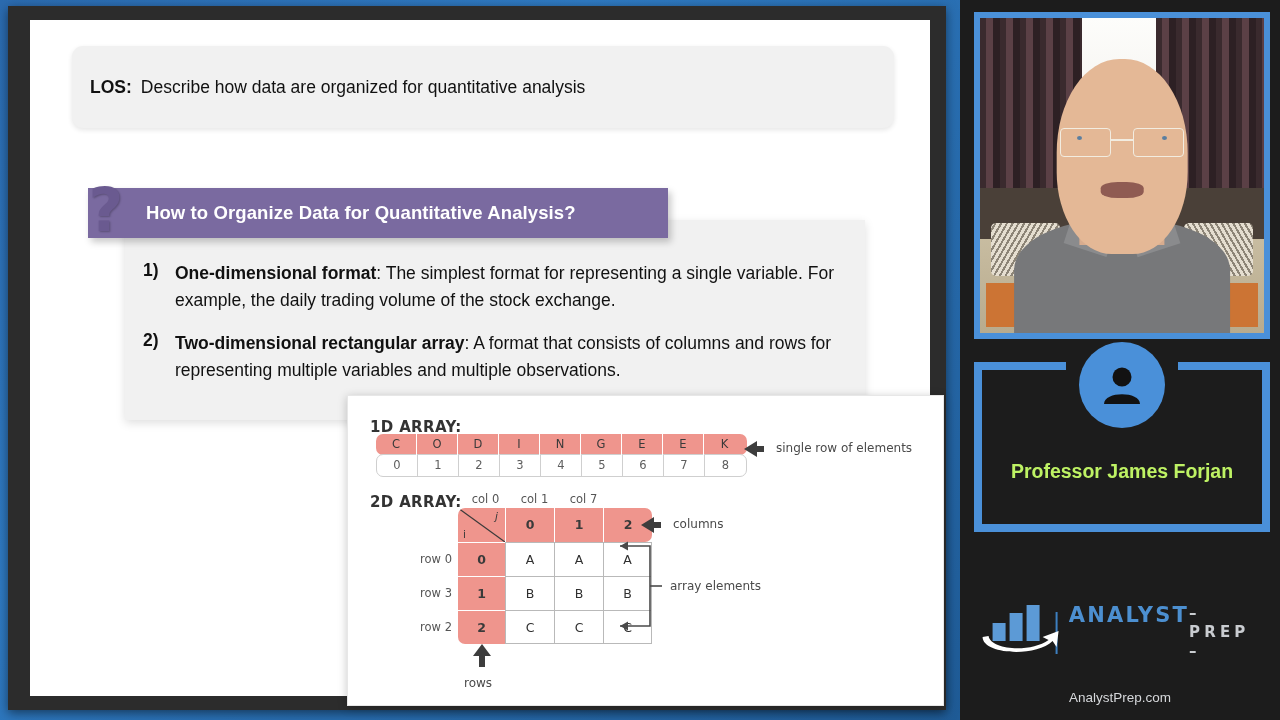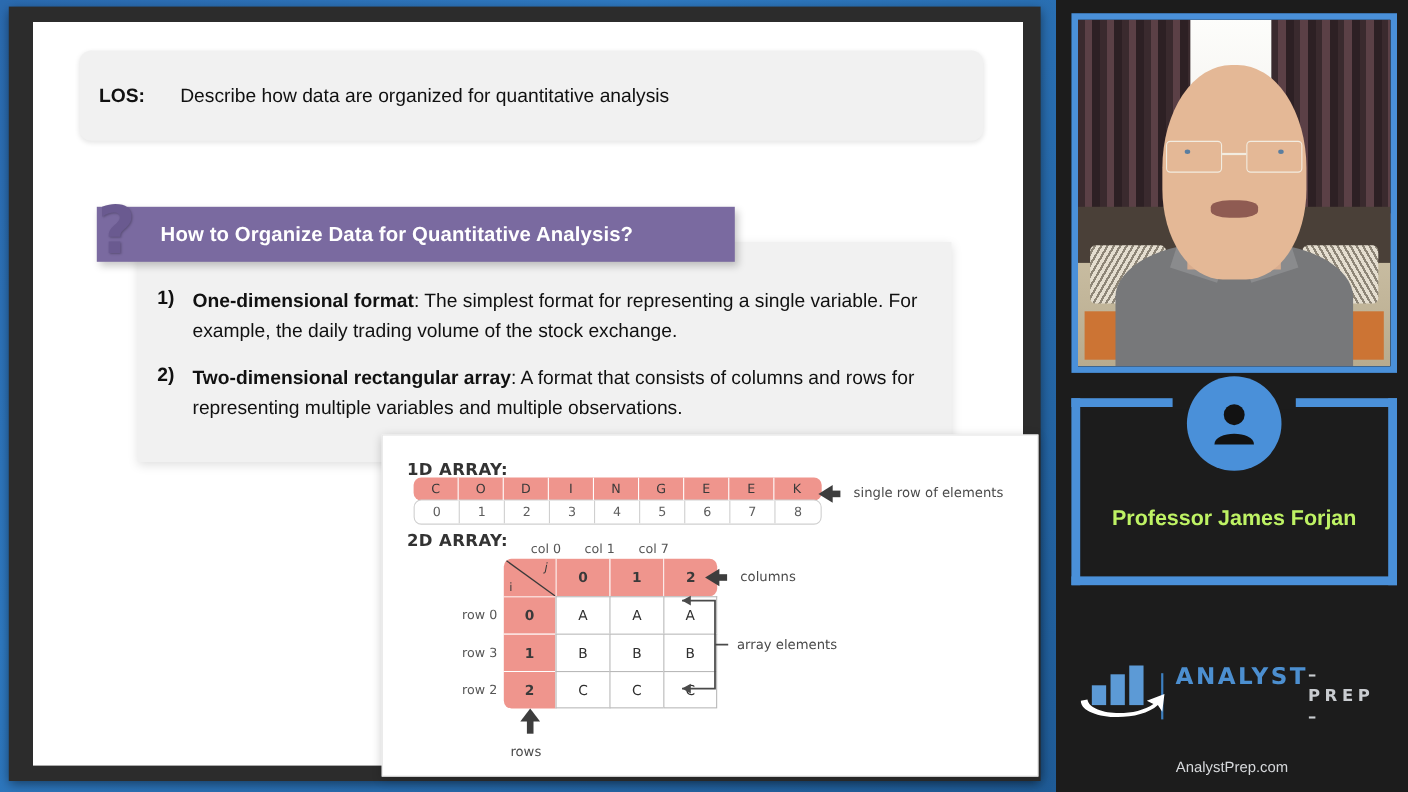--- a/index.html
+++ b/index.html
@@ -24,21 +24,21 @@
   .slide {
     position: absolute; left: 22px; top: 14px; width: 900px; height: 676px;
     background: #ffffff;
   }
 
   
   .los-box {
     position: absolute; left: 42px; top: 26px; width: 822px; height: 82px;
     background: #f1f1f1; border-radius: 11px;
     box-shadow: 0 2px 5px rgba(0,0,0,.10);
-    display: flex; align-items: center; padding-left: 18px; gap: 23px;
+    display: flex; align-items: center; padding-left: 18px;
   }
   .los-label { font-weight: bold; font-size: 17.5px; color: #111; margin-right: 9px; }
   .los-text  { font-size: 17.5px; color: #111; }
 
   
   .content-panel {
     position: absolute; left: 95px; top: 200px; width: 740px; height: 200px;
     background: #f1f1f1;
     box-shadow: 0 3px 9px rgba(0,0,0,.13);
   }
@@ -74,21 +74,21 @@
     position: absolute; left: 317px; top: 375px; width: 597px; height: 311px;
     background: #ffffff;
     box-shadow: 0 2px 9px rgba(0,0,0,.22);
     border: 1px solid #e7e7e7;
   }
   .diag-label {
     position: absolute; font-weight: bold; font-size: 15px; color: #333;
     letter-spacing: .35px; font-family: "DejaVu Sans", sans-serif;
   }
   .lbl-1d { left: 22px; top: 22px; }
-  .lbl-2d { left: 22px; top: 86px; text-align: center; }
+  .lbl-2d { left: 22px; top: 97px; text-align: center; }
 
   
   .arr1d { position: absolute; left: 28px; top: 38px; }
   .arr1d-row { display: flex; }
   .arr1d-top {
     background: #ef958d; border-radius: 7px;
     overflow: hidden; display: flex;
   }
   .arr1d-bot {
     background: #ffffff; border: 1.3px solid #cfcfcf; border-radius: 7px;
@@ -99,21 +99,21 @@
     font-size: 11.5px; color: #3a3a3a; font-family: "DejaVu Sans", sans-serif;
     border-right: 1.3px solid #ffffff;
   }
   .arr1d-top .c1d:last-child { border-right: none; }
   .arr1d-bot .c1d { border-right: 1.3px solid #cfcfcf; color: #5d5d5d; }
   .arr1d-bot .c1d:last-child { border-right: none; }
 
   
   .arr2d { position: absolute; left: 110px; top: 112px; }
   .colhdrs { position: absolute; left: 113px; top: 96px; display: flex; }
-  .colhdr { width: 49px; text-align: right; font-size: 11.5px; color: #555;
+  .colhdr { width: 49px; text-align: center; font-size: 11.5px; color: #555;
             font-family: "DejaVu Sans", sans-serif; }
   .r2d { display: flex; }
   .corner {
     position: relative; width: 47px; height: 34px;
     background: #ef958d; border-radius: 7px 0 0 0; overflow: hidden;
   }
   .corner .i { position: absolute; left: 5px; bottom: 2px; font-size: 10.5px; color: #3a3a3a;
                font-family: "DejaVu Sans", sans-serif; }
   .corner .j { position: absolute; right: 7px; top: 2px; font-size: 10.5px; color: #3a3a3a;
                font-family: "DejaVu Sans", sans-serif; font-style: italic; }

